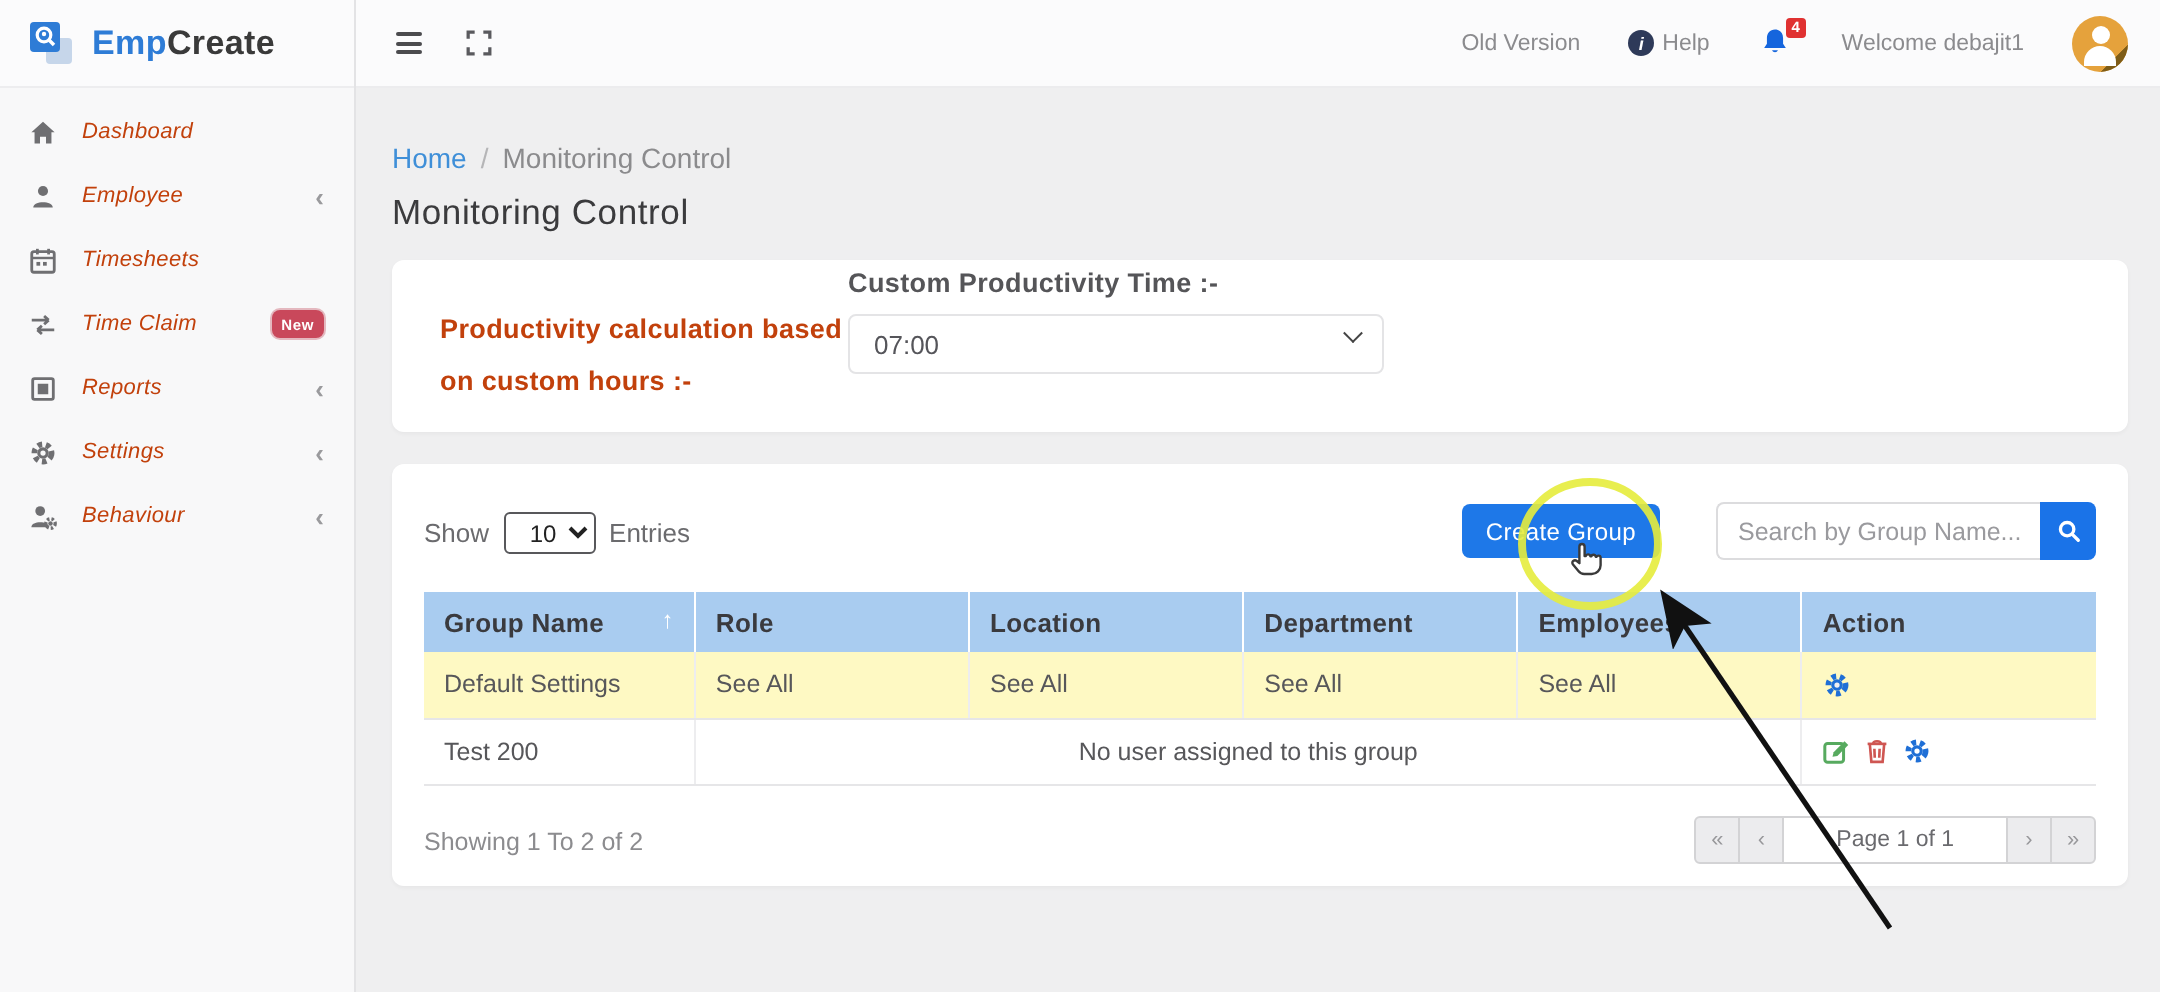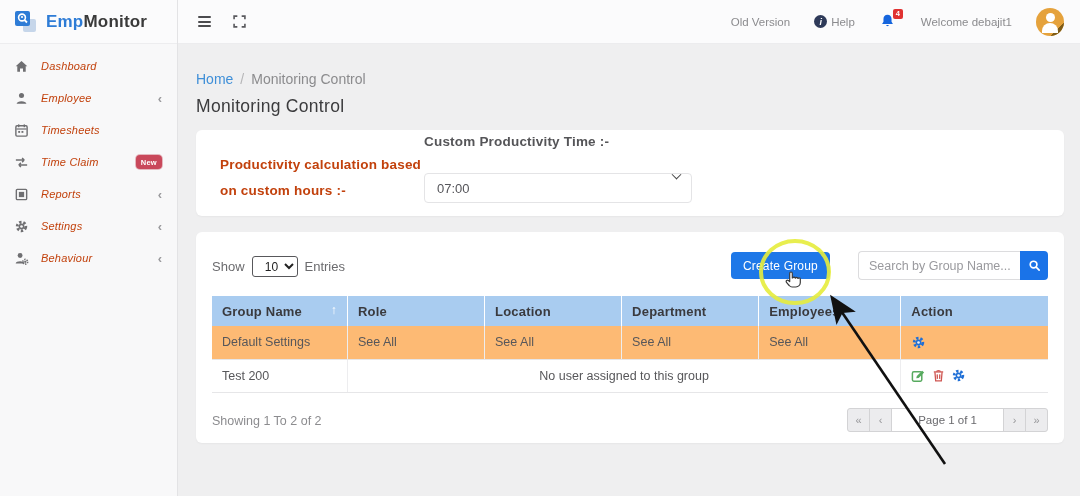--- a/index.html
+++ b/index.html
@@ -59,21 +59,21 @@
   .page-title { position:absolute; left:18px; top:52px; font-size:17.5px; color:#3b3b3d;
                 letter-spacing:.3px; }
 
   .card { position:absolute; background:#fff; border-radius:6px;
           box-shadow:0 1px 2px rgba(0,0,0,.04); }
   .card1 { left:18px; right:16px; top:86px; height:86px; }
   .prod-label { position:absolute; left:24px; top:22px; width:215px; font-size:13.5px;
                 font-weight:700; color:#c2410c; line-height:1.95; letter-spacing:.2px; }
   .prod-right { position:absolute; left:228px; top:4px; }
   .prod-time-label { font-size:13.5px; font-weight:700; color:#555558; letter-spacing:.2px; }
-  .time-select { margin-top:24px; width:268px; height:30px; border:1px solid #e4e4e6;
+  .time-select { margin-top:8px; width:268px; height:30px; border:1px solid #e4e4e6;
                  border-radius:4px; font-size:13px; color:#55555a; padding-left:12px;
                  background:#fff; appearance:none; -webkit-appearance:none;
                  font-family:"Liberation Sans", sans-serif; }
   .sel-wrap { position:relative; }
   .sel-wrap::after { content:""; position:absolute; right:12px; top:50%;
                      width:6px; height:6px; border-right:1.6px solid #444;
                      border-bottom:1.6px solid #444; transform:translateY(-70%) rotate(45deg);
                      pointer-events:none; }
 
   .card2 { left:18px; right:16px; top:188px; height:211px; }
@@ -97,21 +97,21 @@
 
   .grp-table { position:absolute; left:16px; right:16px; top:64px; border-collapse:collapse; width:calc(100% - 32px); }
   .grp-table th { background:#a9ccf0; height:30px; text-align:left; padding-left:10px;
                   font-size:13px; color:#3a3a3e; font-weight:700; letter-spacing:.2px;
                   border-right:1px solid rgba(255,255,255,.75); position:relative; cursor:pointer; }
   .grp-table th:last-child { border-right:none; }
   .sort-up { position:absolute; right:10px; top:7px; color:#fff; font-size:12px; font-weight:400; }
   .grp-table td { height:33px; font-size:12.5px; color:#57575a; padding-left:10px;
                   border-bottom:1px solid #e6e6e8; border-right:1px solid #ededef; }
   .grp-table td:last-child { border-right:none; }
-  .row-alt td { background:#fdba74; }
+  .row-alt td { background:#fef9c3; }
   .empty-cell { text-align:center; padding-left:0 !important; color:#59595c; }
   .action-icons { display:flex; gap:5px; align-items:center; }
   .ai { width:15px; height:15px; cursor:pointer; display:inline-flex; }
 
   .tfoot-summary { position:absolute; left:16px; bottom:15px; font-size:12.5px; color:#8c8c8f; }
   .pagination { position:absolute; right:16px; bottom:11px; display:flex; height:24px; }
   .pg-btn { min-width:23px; padding:0 4px; background:#ececee; border:1px solid #d3d3d5;
             color:#97979a; font-size:11px; display:flex; align-items:center;
             justify-content:center; cursor:pointer; margin-left:-1px; }
   .pg-btn.first { border-radius:3px 0 0 3px; margin-left:0; }
@@ -129,21 +129,21 @@
   <div class="logo-row">
     <span class="logo-mark">
       <svg width="26" height="26" viewBox="0 0 26 26">
         <rect x="10" y="10" width="13" height="13" rx="2" fill="#c6d6ea"></rect>
         <rect x="2" y="2" width="15" height="15" rx="2" fill="#2e7cd6"></rect>
         <circle cx="9" cy="8.5" r="3.4" fill="none" stroke="#fff" stroke-width="1.6"></circle>
         <line x1="11.5" y1="11" x2="14" y2="13.5" stroke="#fff" stroke-width="1.8"></line>
         <circle cx="9" cy="8" r="1.1" fill="#fff"></circle>
       </svg>
     </span>
-    <span class="logo-text"><span class="p1">Emp</span><span class="p2">Monitor</span></span>
+    <span class="logo-text"><span class="p1">Emp</span><span class="p2">Create</span></span>
   </div>
   <div class="nav">
     <div class="nav-item">
       <span class="ic">
         <svg width="15" height="15" viewBox="0 0 16 16">
             <path d="M8 2 L14.2 7.6 H12.5 V13.6 H9.6 V10 H6.4 V13.6 H3.5 V7.6 H1.8 Z" fill="currentColor"></path>
           </svg>
       </span>
       <span class="lb">Dashboard</span>
     </div>

